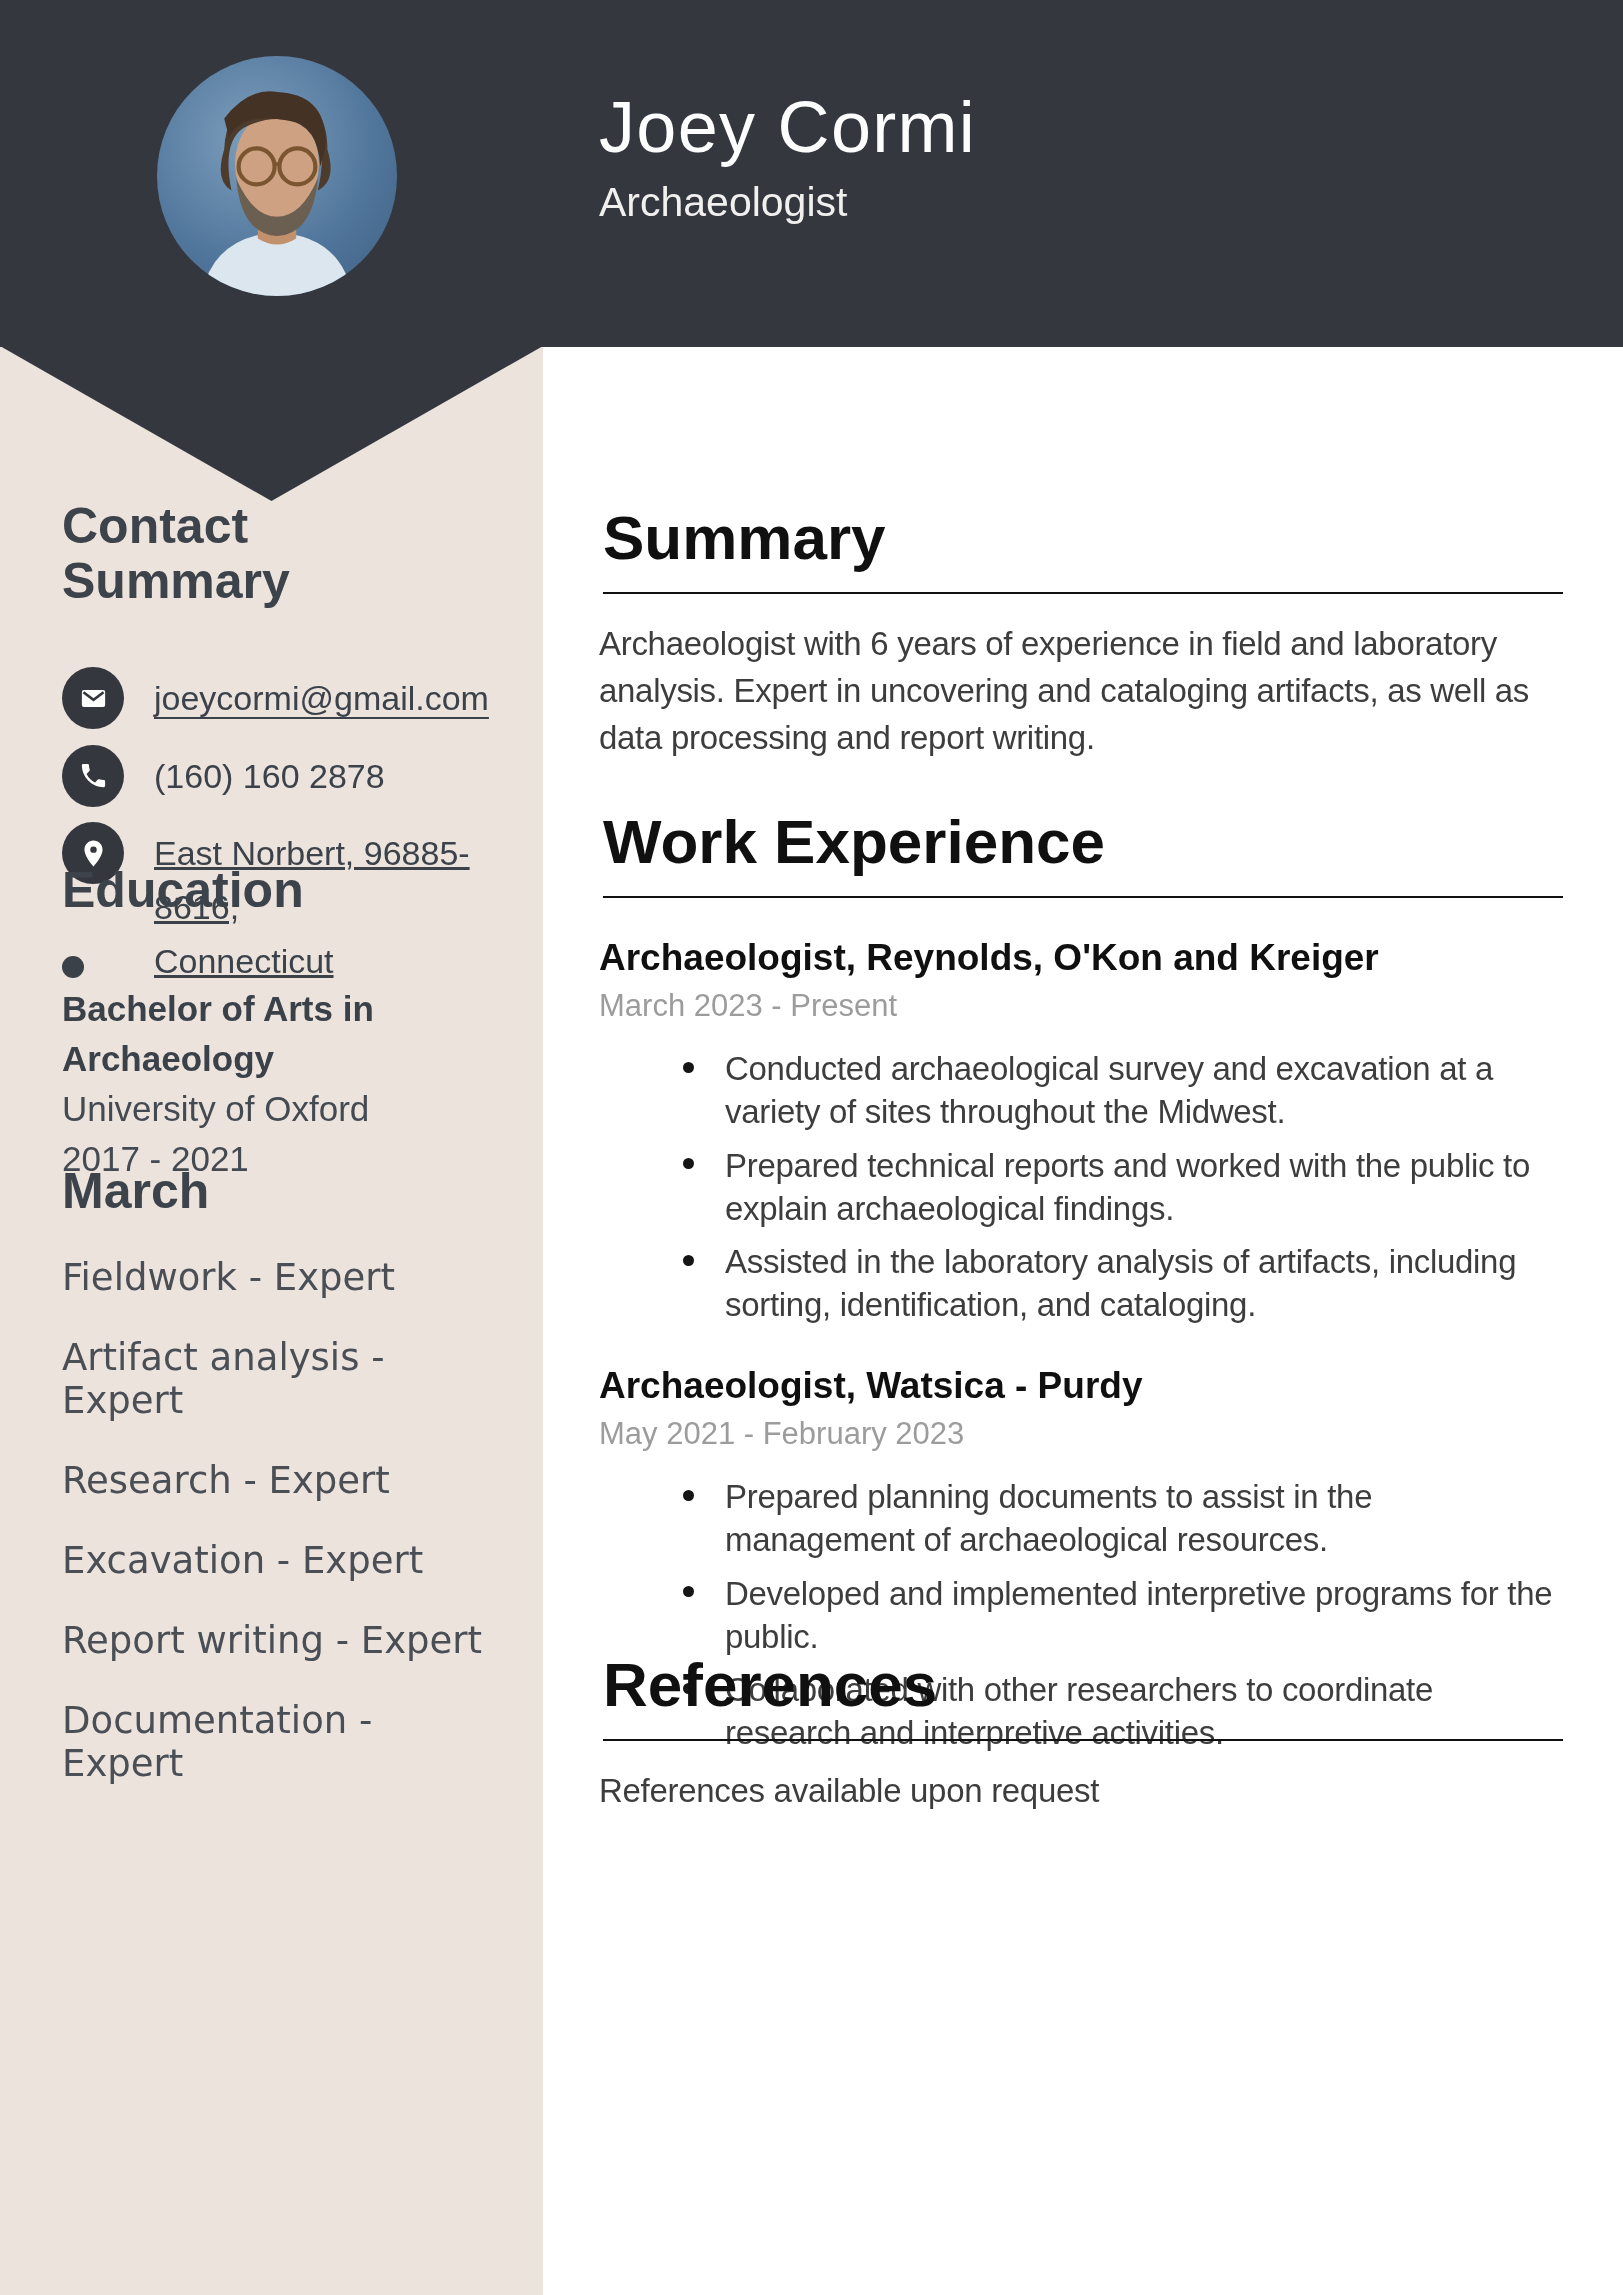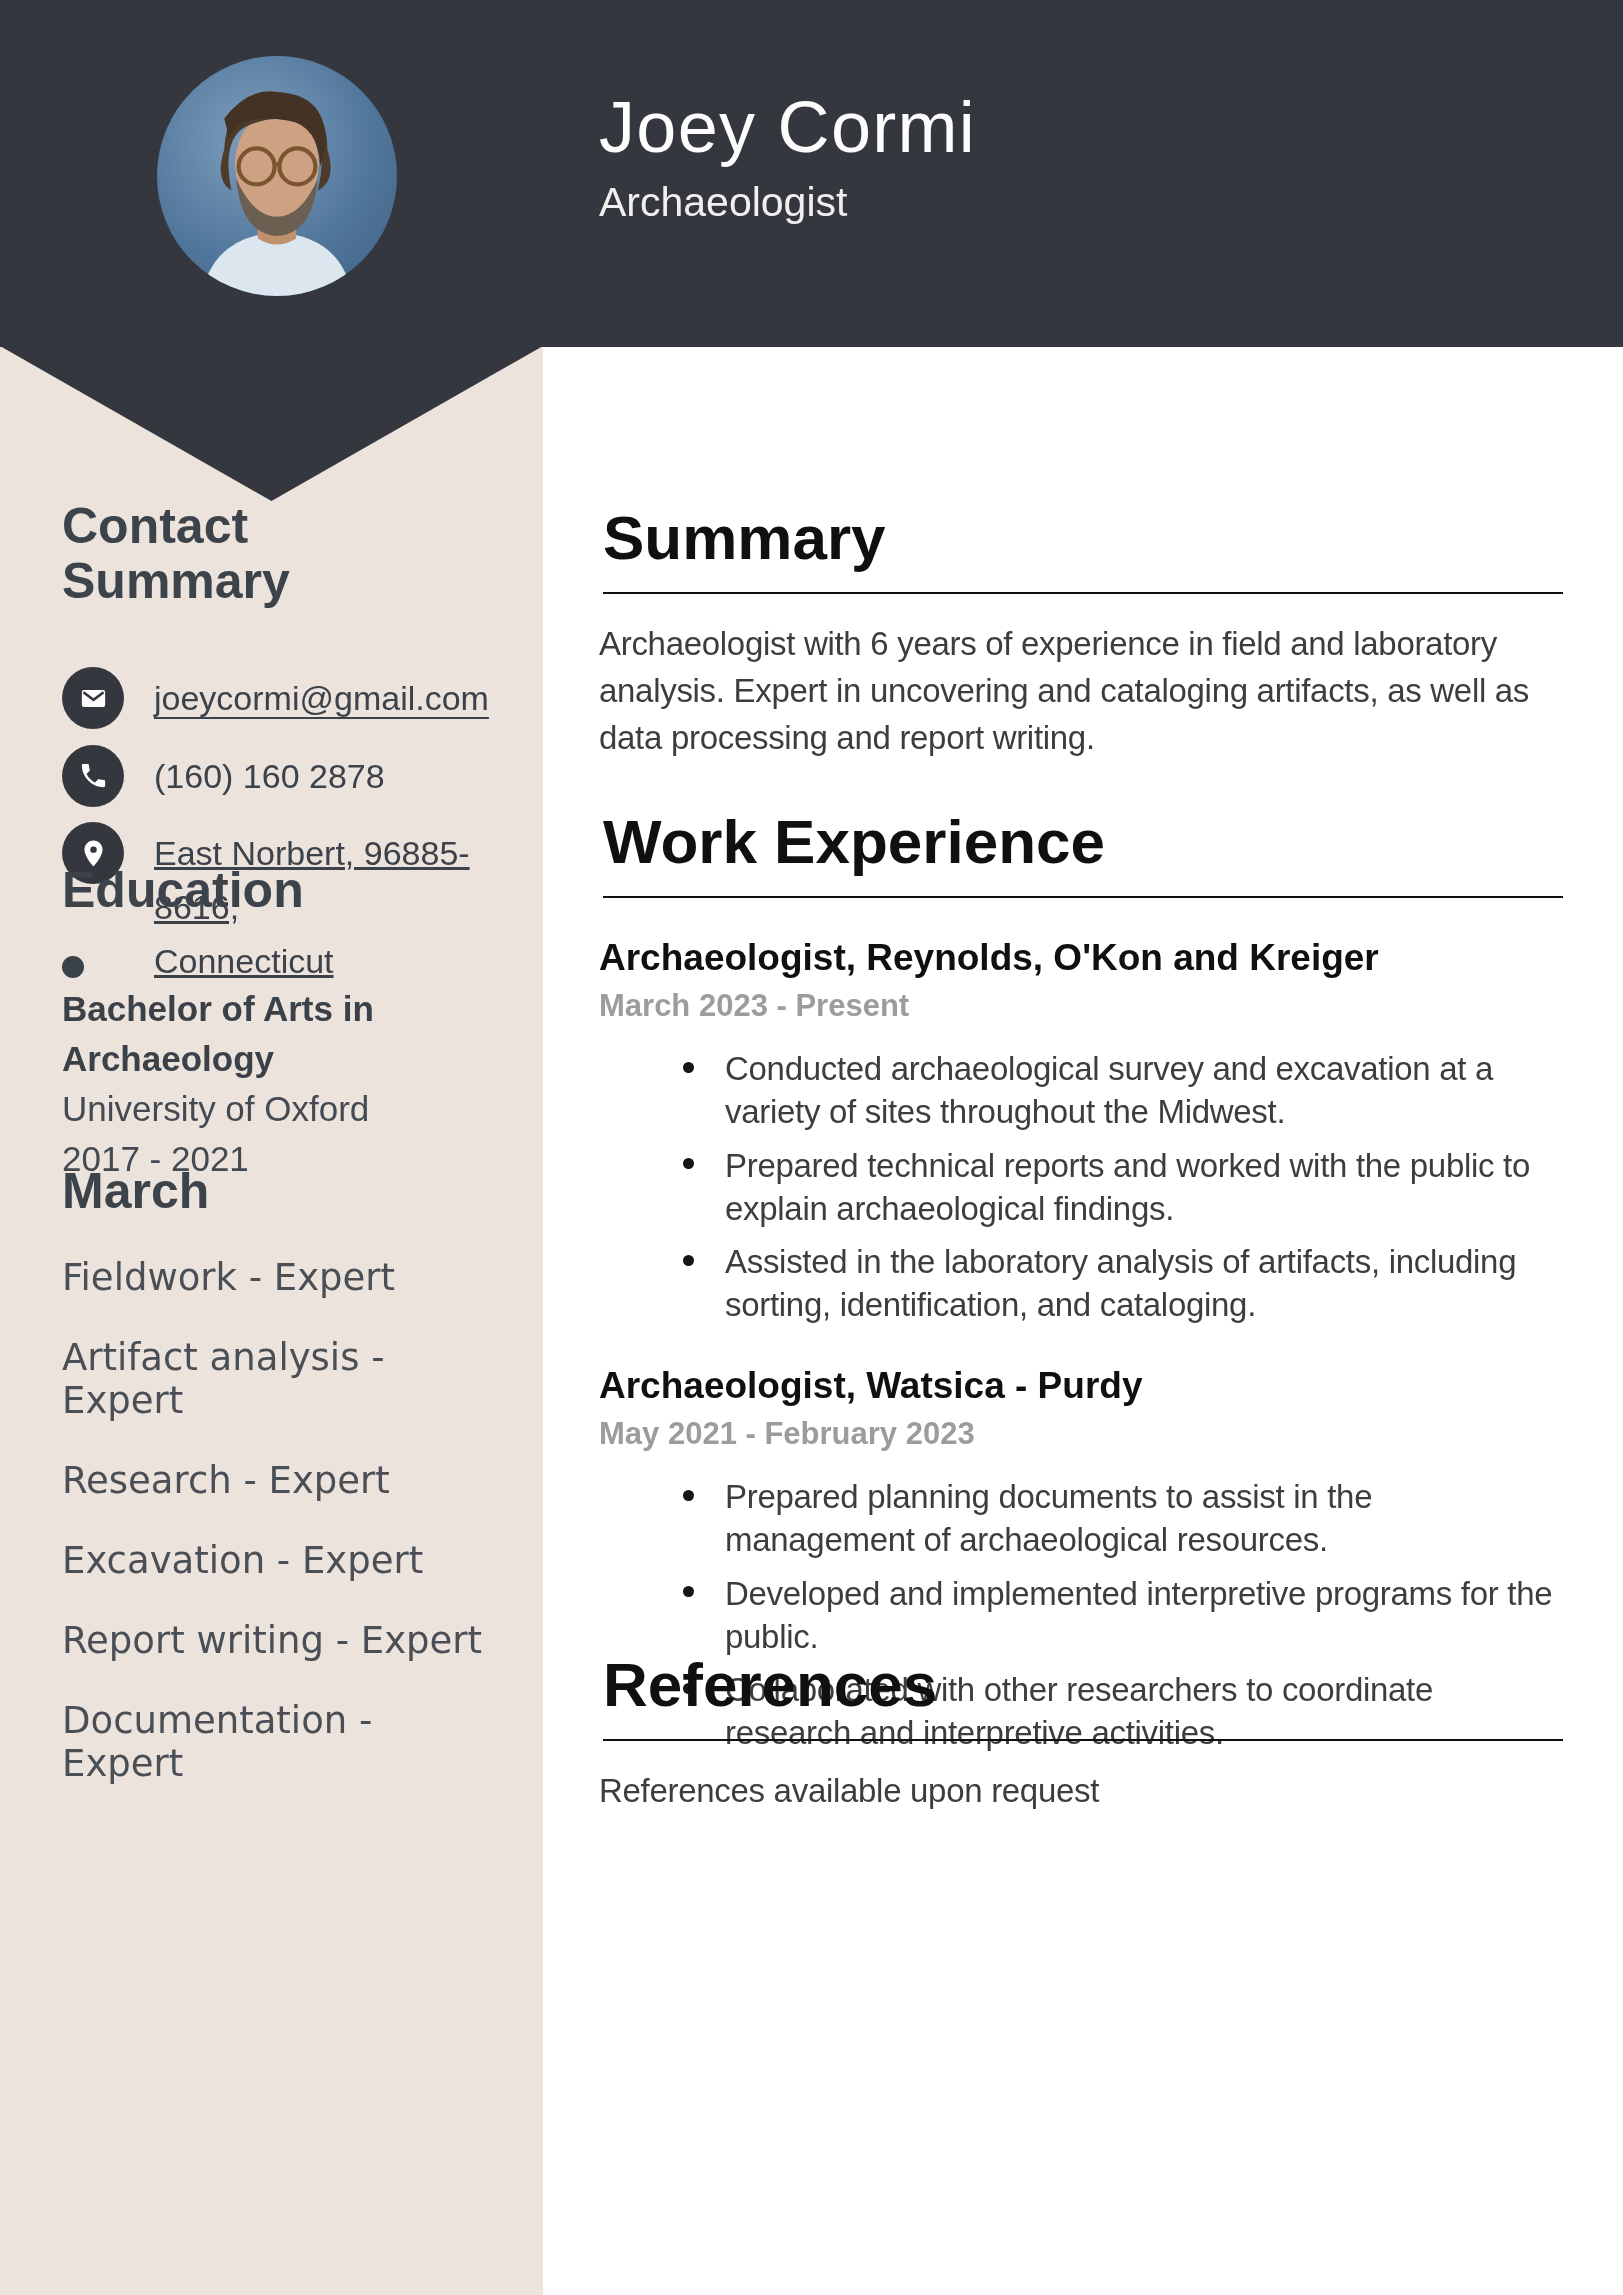--- a/index.html
+++ b/index.html
@@ -55,21 +55,21 @@
   .main-sec { position: absolute; left: 599px; width: 968px; }
   #summary-sec { top: 500px; }
   #work-sec { top: 804px; }
   #ref-sec { top: 1647px; }
   .m-h { margin: 4px; font-size: 62px; font-weight: 600; color: #101010; line-height: 1.1;
          padding-bottom: 19.6px; border-bottom: 2.6px solid #101010; }
   .m-body { margin-top: 26px; font-size: 33px; line-height: 47px; color: #3d3d3d; letter-spacing: -0.3px; }
 
   .job { margin-top: 37px; }
   .job-title { font-size: 37px; font-weight: 600; color: #101010; line-height: 1.25; }
-  .job-dates { margin-top: 6.5px; font-size: 31px; color: #9c9c9c; font-weight: bold; }
+  .job-dates { margin-top: 6.5px; font-size: 31px; color: #9c9c9c; }
   .job ul { list-style: none; margin: 23.6px 0 0 84px; padding: 0; }
   .job li { position: relative; padding-left: 42px; font-size: 33px; line-height: 43px;
             color: #3d3d3d; margin-bottom: 10.5px; letter-spacing: -0.3px; }
   .job li::before { content: ""; position: absolute; left: 0; top: 14.4px; width: 11px; height: 11px;
                     border-radius: 50%; background: #151515; }
 </style>
 </head>
 <body>
 
 <div class="page">

